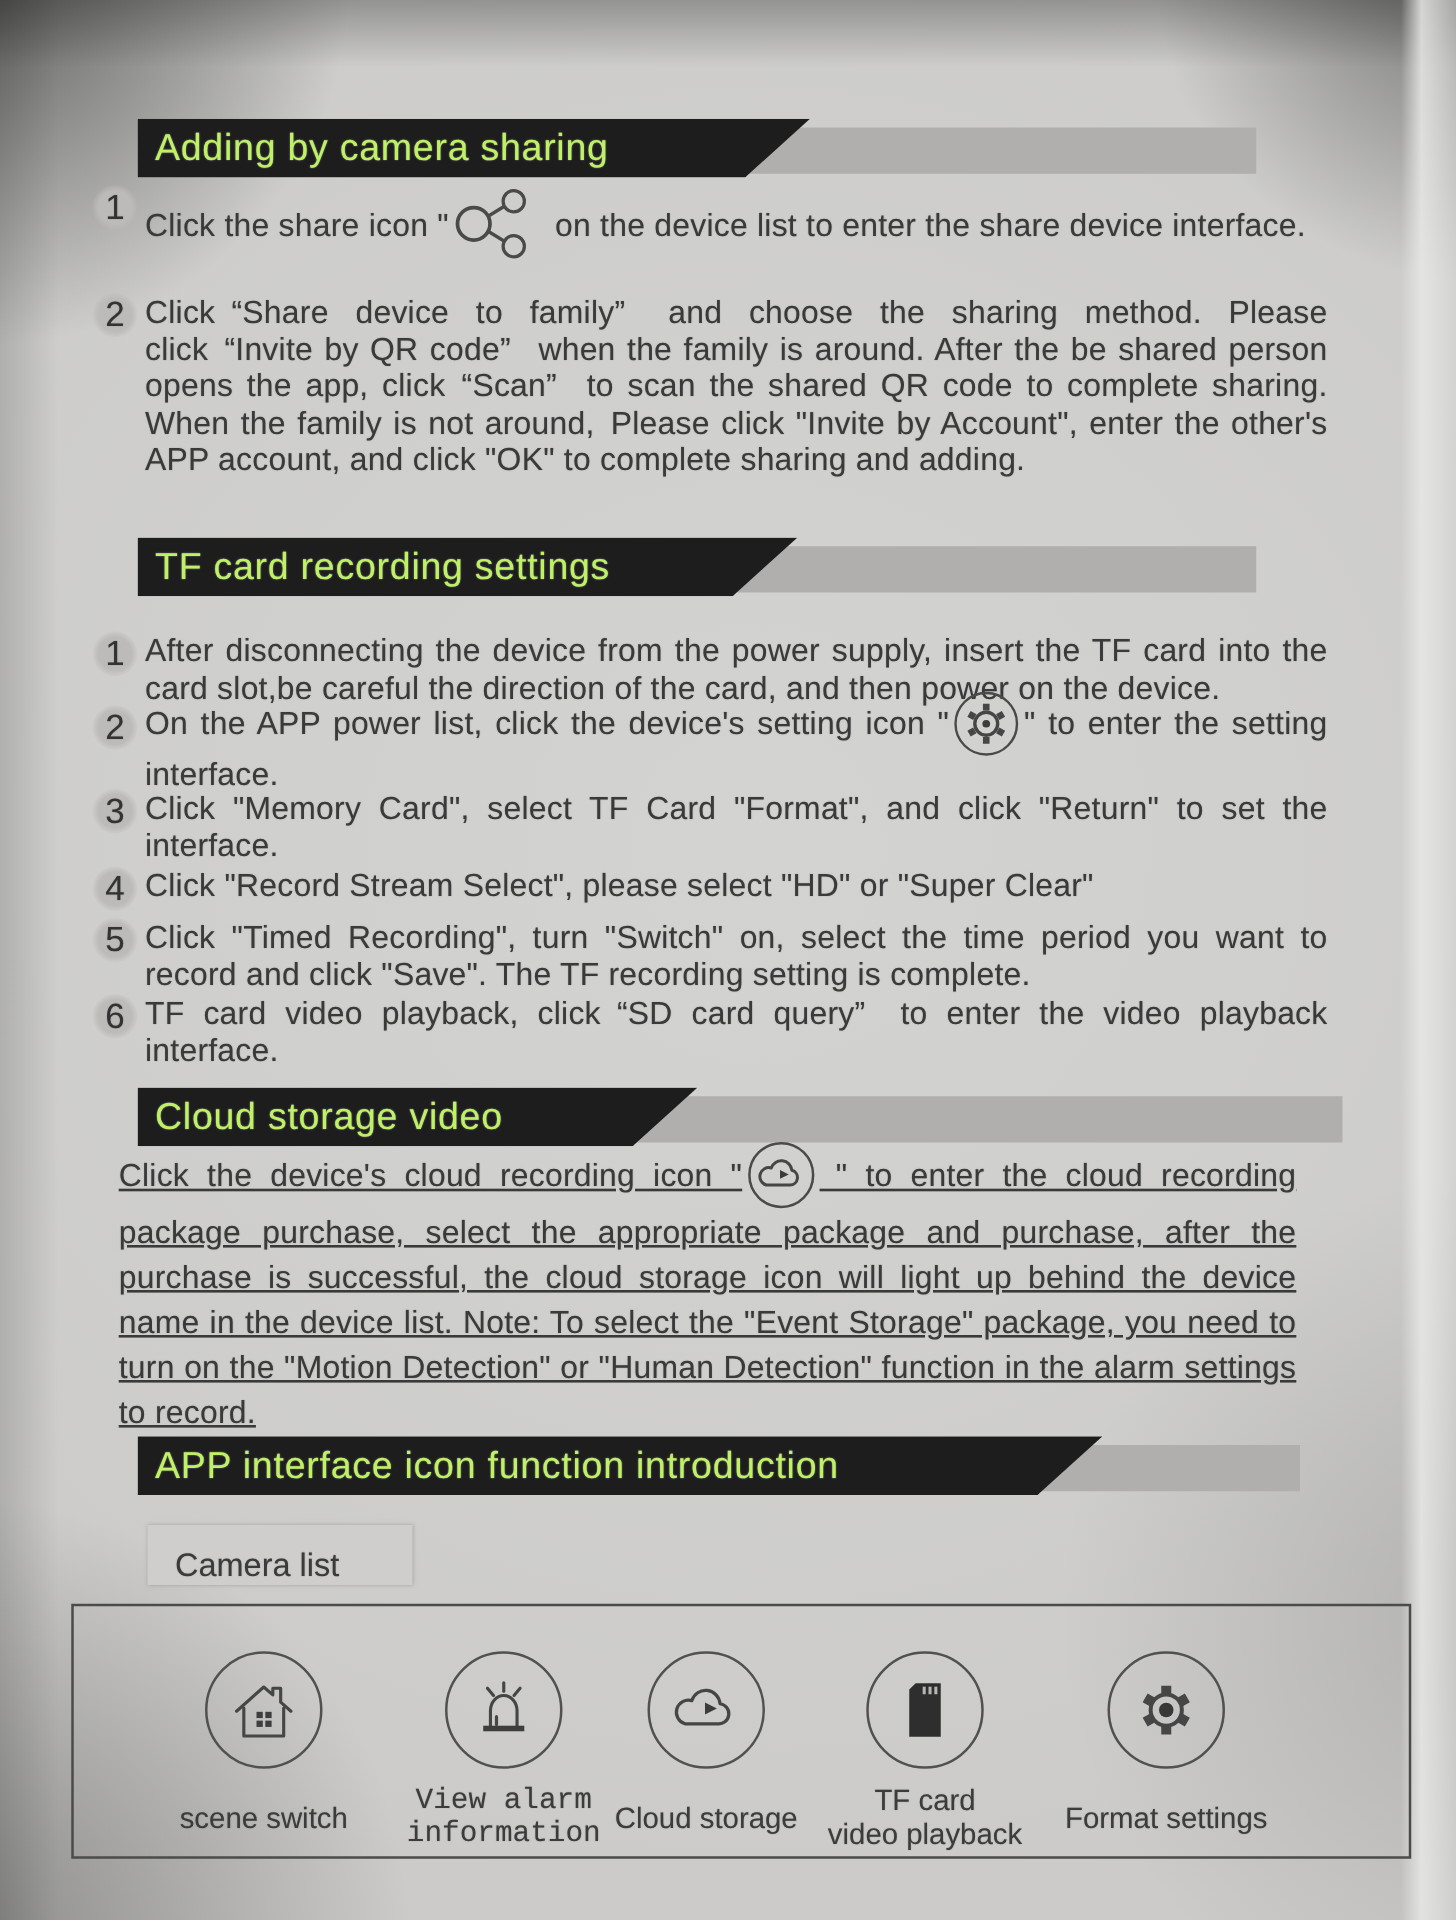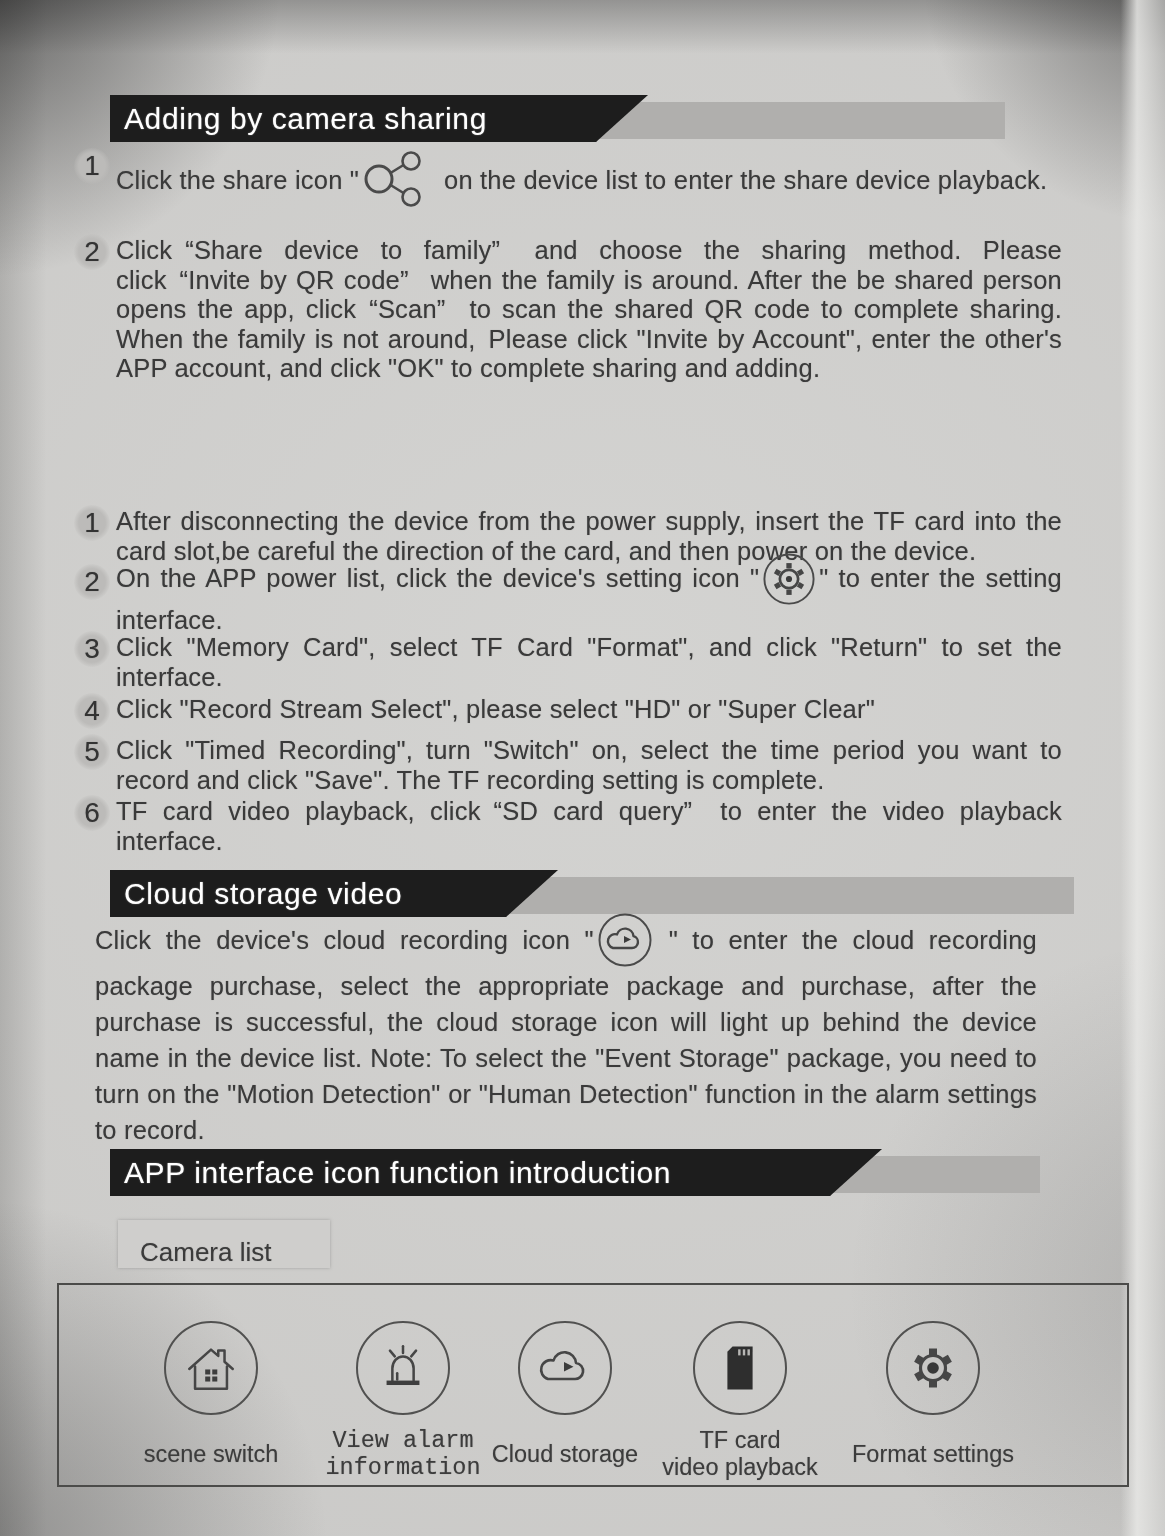--- a/index.html
+++ b/index.html
@@ -26,21 +26,21 @@
   
   .banner{position:absolute;left:110px;height:47px;}
   .banner-tail{position:absolute;top:7px;height:37px;right:0;background:#b0afad;}
   .banner-plate{
     position:absolute;left:0;top:0;height:47px;background:#1d1d1d;
     clip-path:polygon(0 0,100% 0,calc(100% - 52px) 100%,0 100%);
     display:flex;align-items:center;
     box-shadow:0 1px 2px rgba(0,0,0,.4);
   }
   .banner-title{
-    color:#ffffff;font-size:30px;letter-spacing:.6px;padding-left:14px;
+    color:#bef264;font-size:30px;letter-spacing:.6px;padding-left:14px;
     white-space:nowrap;text-shadow:0 0 1.5px rgba(240,240,240,.55);
   }
 
   
   .step{position:absolute;left:74px;width:988px;display:flex;align-items:flex-start;}
   .step-num{
     flex:0 0 36px;width:36px;height:36px;margin:-2px 6px 0 0;border-radius:50%;
     background:radial-gradient(circle,#bcbbb9 0%,#bcbbb9 52%,rgba(188,187,185,0) 74%);
     display:flex;align-items:center;justify-content:center;
     font-size:28px;color:#333;text-shadow:0 0 1px rgba(51,51,51,.4);
@@ -48,21 +48,21 @@
   .step-text{
     flex:1;margin:0;font-size:25.5px;line-height:29.5px;color:#3a3a3a;
     text-align:justify;letter-spacing:.2px;text-shadow:0 0 1px rgba(58,58,58,.38);
   }
   .inline-icon{vertical-align:-19px;margin:0 3px;}
 
   
   .cloud-para{
     position:absolute;left:95px;width:942px;margin:0;
     font-size:25.5px;line-height:36px;text-align:justify;letter-spacing:.2px;
-    color:#3a3a3a;text-shadow:0 0 1px rgba(58,58,58,.38);
+    color:#3a3a3a;text-shadow:0 0 1px rgba(58,58,58,.38);text-decoration:underline;
   }
 
   
   .camera-list{
     position:absolute;left:118px;top:1220px;width:212px;height:48px;
     background:#cfcecc;box-shadow:0 0 3px rgba(120,120,118,.5);
     display:flex;align-items:flex-end;padding-left:22px;box-sizing:border-box;
     font-size:26px;color:#3b3b3b;text-shadow:0 0 1px rgba(59,59,59,.4);
   }
 
@@ -98,28 +98,34 @@
   <div class="step" style="top:150px;">
     <span class="step-num">1</span>
     <p class="step-text"><span>Click the share icon "</span><svg class="inline-icon" width="66" height="58" viewBox="0 0 66 58">
           <g fill="none" stroke="#4a4a4a">
             <circle cx="17" cy="29" r="13" stroke-width="3"></circle>
             <circle cx="49" cy="11" r="8.5" stroke-width="2.6"></circle>
             <circle cx="49" cy="47" r="8.5" stroke-width="2.6"></circle>
             <line x1="28.5" y1="23" x2="41.5" y2="15" stroke-width="2.6"></line>
             <line x1="28.5" y1="35" x2="41.5" y2="43" stroke-width="2.6"></line>
           </g>
-        </svg><span> on the device list to enter the share device playback.</span></p>
+        </svg><span> on the device list to enter the share device interface.</span></p>
   </div>
 
   <div class="step" style="top:236px;">
     <span class="step-num">2</span>
     <p class="step-text"><span>Click “Share device to family”  and choose the sharing method. Please click “Invite by QR code”  when the family is around. After the be shared person opens the app, click “Scan”  to scan the shared QR code to complete sharing. When the family is not around, Please click "Invite by Account", enter the other's APP account, and click "OK" to complete sharing and adding.</span></p>
   </div>
 
+  <div class="banner" style="top:430px;width:895px;">
+    <div class="banner-tail" style="left:460px;"></div>
+    <div class="banner-plate" style="width:528px;">
+      <span class="banner-title">TF card recording settings</span>
+    </div>
+  </div>
 
   <div class="step" style="top:507px;">
     <span class="step-num">1</span>
     <p class="step-text"><span>After disconnecting the device from the power supply, insert the TF card into the card slot,be careful the direction of the card, and then power on the device.</span></p>
   </div>
 
   <div class="step" style="top:552px;">
     <span class="step-num" style="margin-top:12px;">2</span>
     <p class="step-text"><span>On the APP power list, click the device's setting icon "</span><svg class="inline-icon" width="54" height="54" viewBox="-28 -28 56 56">
           <circle r="25.5" fill="none" stroke="#4a4a4a" stroke-width="2"></circle>

